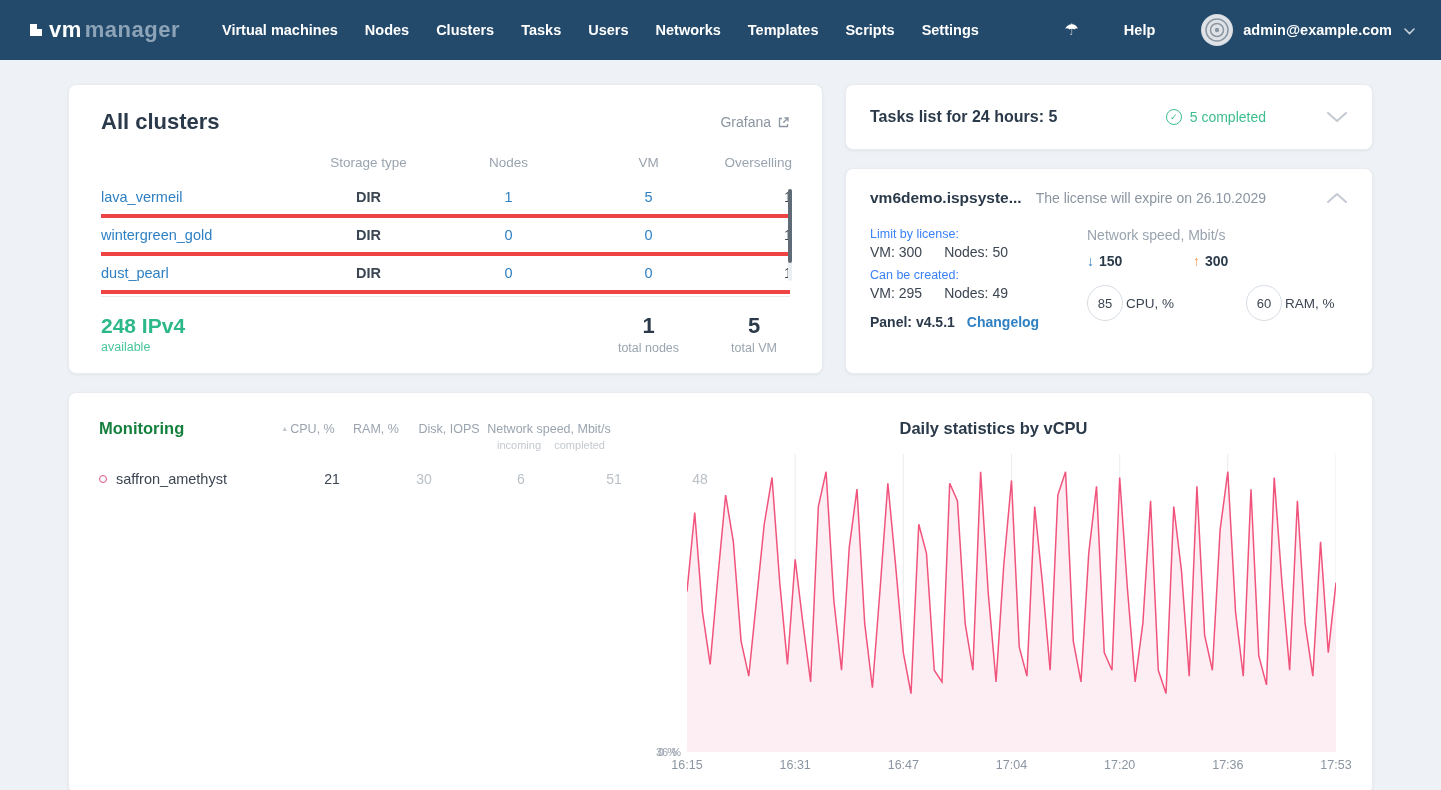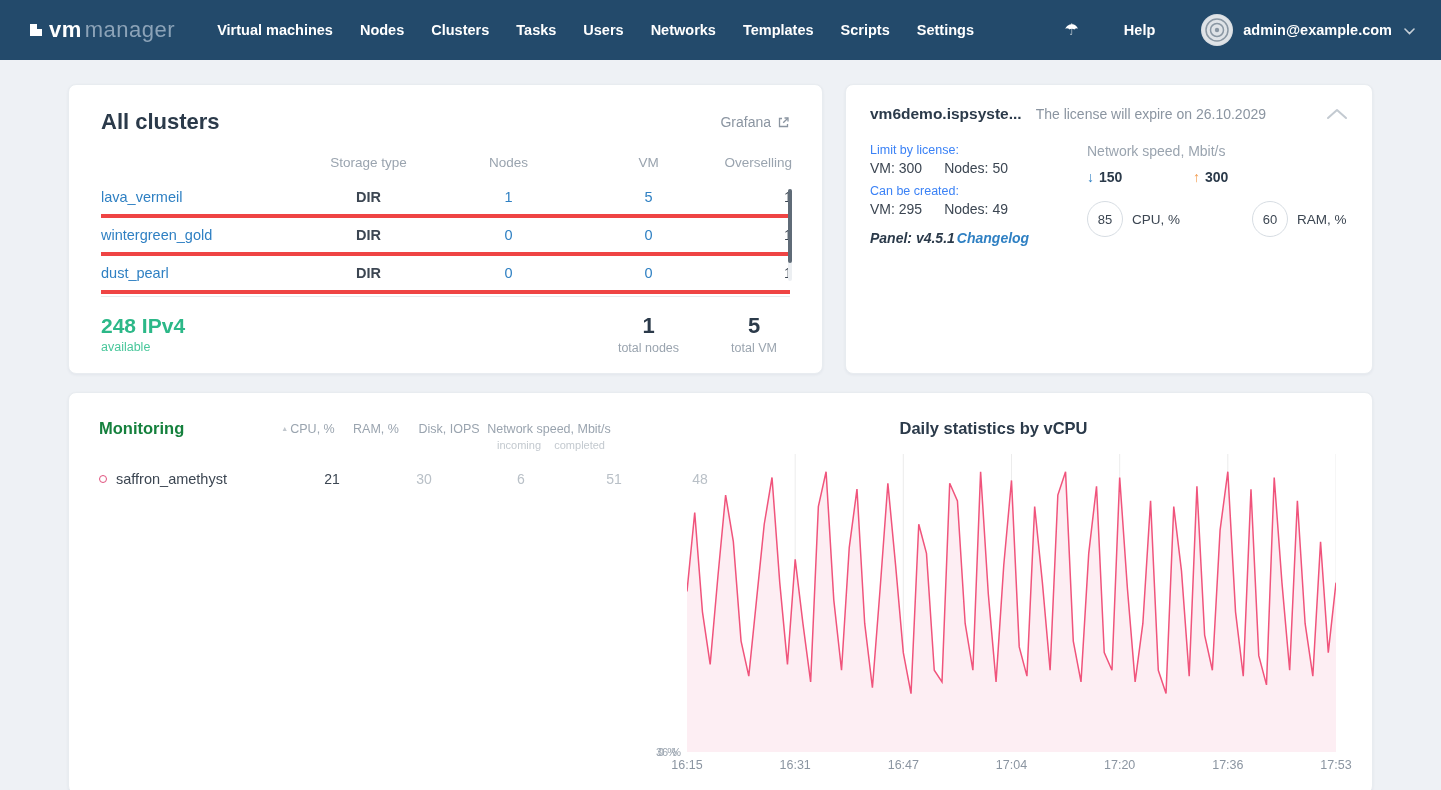--- a/index.html
+++ b/index.html
@@ -12,21 +12,21 @@
 
   
   .topbar {
     height:60px; background:#234a6b; display:flex; align-items:center;
     padding:0 26px 0 30px; color:#fff;
   }
   .logo { display:flex; align-items:center; gap:7px; cursor:pointer; }
   .logo-mark { width:12px; height:12px; background:#fff; position:relative; display:inline-block; }
   .logo-mark i { position:absolute; right:0; top:0; width:5px; height:5px; background:#234a6b; display:block; }
   .logo-vm { font-size:22px; font-weight:700; color:#fff; letter-spacing:.5px; }
-  .logo-manager { font-size:22px; font-weight:400; color:#8ca3b8; letter-spacing:.5px; margin-left:-4px; }
+  .logo-manager { font-size:22px; font-weight:700; color:#8ca3b8; letter-spacing:.5px; margin-left:-4px; }
   .nav { display:flex; gap:27px; margin-left:42px; }
   .nav-item { color:#fff; font-size:14.5px; font-weight:700; cursor:pointer; white-space:nowrap; }
   .top-right { margin-left:auto; display:flex; align-items:center; }
   .help { display:flex; align-items:center; gap:9px; cursor:pointer; margin-right:46px; }
   .umbrella { font-size:16px; line-height:1; color:#fff; }
   .help-label { font-size:14.5px; font-weight:700;padding-left:36px; }
   .account { display:flex; align-items:center; gap:10px; cursor:pointer; }
   .avatar { width:32px; height:32px; border-radius:50%; background:#d6dbe0; display:flex; align-items:center; justify-content:center; overflow:hidden; }
   .email { font-size:14.5px; font-weight:700; }
   .acct-chevron { margin-left:2px; margin-top:2px; }
@@ -77,31 +77,31 @@
 
   .license-card { flex:1; padding:20px 24px; }
   .lic-head { display:flex; align-items:baseline; }
   .lic-host { font-size:15.5px; font-weight:700; color:#2b3a4a; white-space:nowrap; }
   .lic-expire { font-size:14px; color:#8b95a1; margin-left:14px; white-space:nowrap; }
   .lic-chevron { margin-left:auto; cursor:pointer; align-self:center; }
   .lic-body { display:flex; margin-top:12px; }
   .lic-left { width:195px; flex-shrink:0; }
   .lic-label { font-size:12.5px; color:#3b82f6; margin-top:8px; }
   .lic-values { font-size:14px; color:#3c4652; margin-top:3px; display:flex; gap:22px; }
-  .lic-panel { margin-top:13px; font-size:14px; display:flex; gap:2px;font-style:italic; }
+  .lic-panel { margin-top:13px; font-size:14px; display:flex; gap:12px; }
   .lic-panel .panel-ver { color:#2b3a4a; font-weight:600; }
   .changelog { color:#2f80c3; cursor:pointer; font-weight:600; }
   .lic-right { flex:1; padding-left:22px; padding-top:8px; }
   .net-label { font-size:14px; color:#9aa4af; }
   .net-values { display:flex; margin-top:10px; }
   .net-item { font-size:14px; color:#2b3a4a; font-weight:600; width:106px; }
   .arrow-down { color:#2f80c3; margin-right:5px; }
   .arrow-up { color:#f2994a; margin-right:5px; }
   .gauges { display:flex; align-items:center; margin-top:16px; }
-  .gauge { display:flex; align-items:center; gap:9px; }
+  .gauge { display:flex; align-items:center; gap:3px; }
   .gauge + .gauge { margin-left:72px; }
   .gauge-circle {
     width:36px; height:36px; border:1.5px solid #d7dde3; border-radius:50%;
     display:flex; align-items:center; justify-content:center;
     font-size:13px; color:#3c4652;
   }
   .gauge-label { font-size:13.5px; color:#3c4652; }
 
   
   .monitoring-card { margin-top:18px; width:1305px; height:402px; padding:26px 30px 14px; display:flex; }
@@ -241,20 +241,30 @@
         </div>
         <div>
           <div class="sum-num">5</div>
           <div class="sum-caption">total VM</div>
         </div>
         <div></div>
       </div>
     </section>
 
     <div class="right-col">
+      <section class="card tasks-card">
+        <div class="tasks-title">Tasks list for 24 hours: 5</div>
+        <div class="completed">
+          <span class="check-circle">✓</span>
+          <span>5 completed</span>
+        </div>
+        <svg class="tasks-chevron" width="22" height="12" viewBox="0 0 22 12">
+            <polyline points="2,2 11,10 20,2" fill="none" stroke="#c3cad1" stroke-width="2" stroke-linecap="round" stroke-linejoin="round"></polyline>
+          </svg>
+      </section>
 
       <section class="card license-card">
         <div class="lic-head">
           <span class="lic-host">vm6demo.ispsyste...</span>
           <span class="lic-expire">The license will expire on 26.10.2029</span>
           <svg class="lic-chevron" width="22" height="12" viewBox="0 0 22 12">
               <polyline points="2,10 11,2 20,10" fill="none" stroke="#c3cad1" stroke-width="2" stroke-linecap="round" stroke-linejoin="round"></polyline>
             </svg>
         </div>
         <div class="lic-body">

